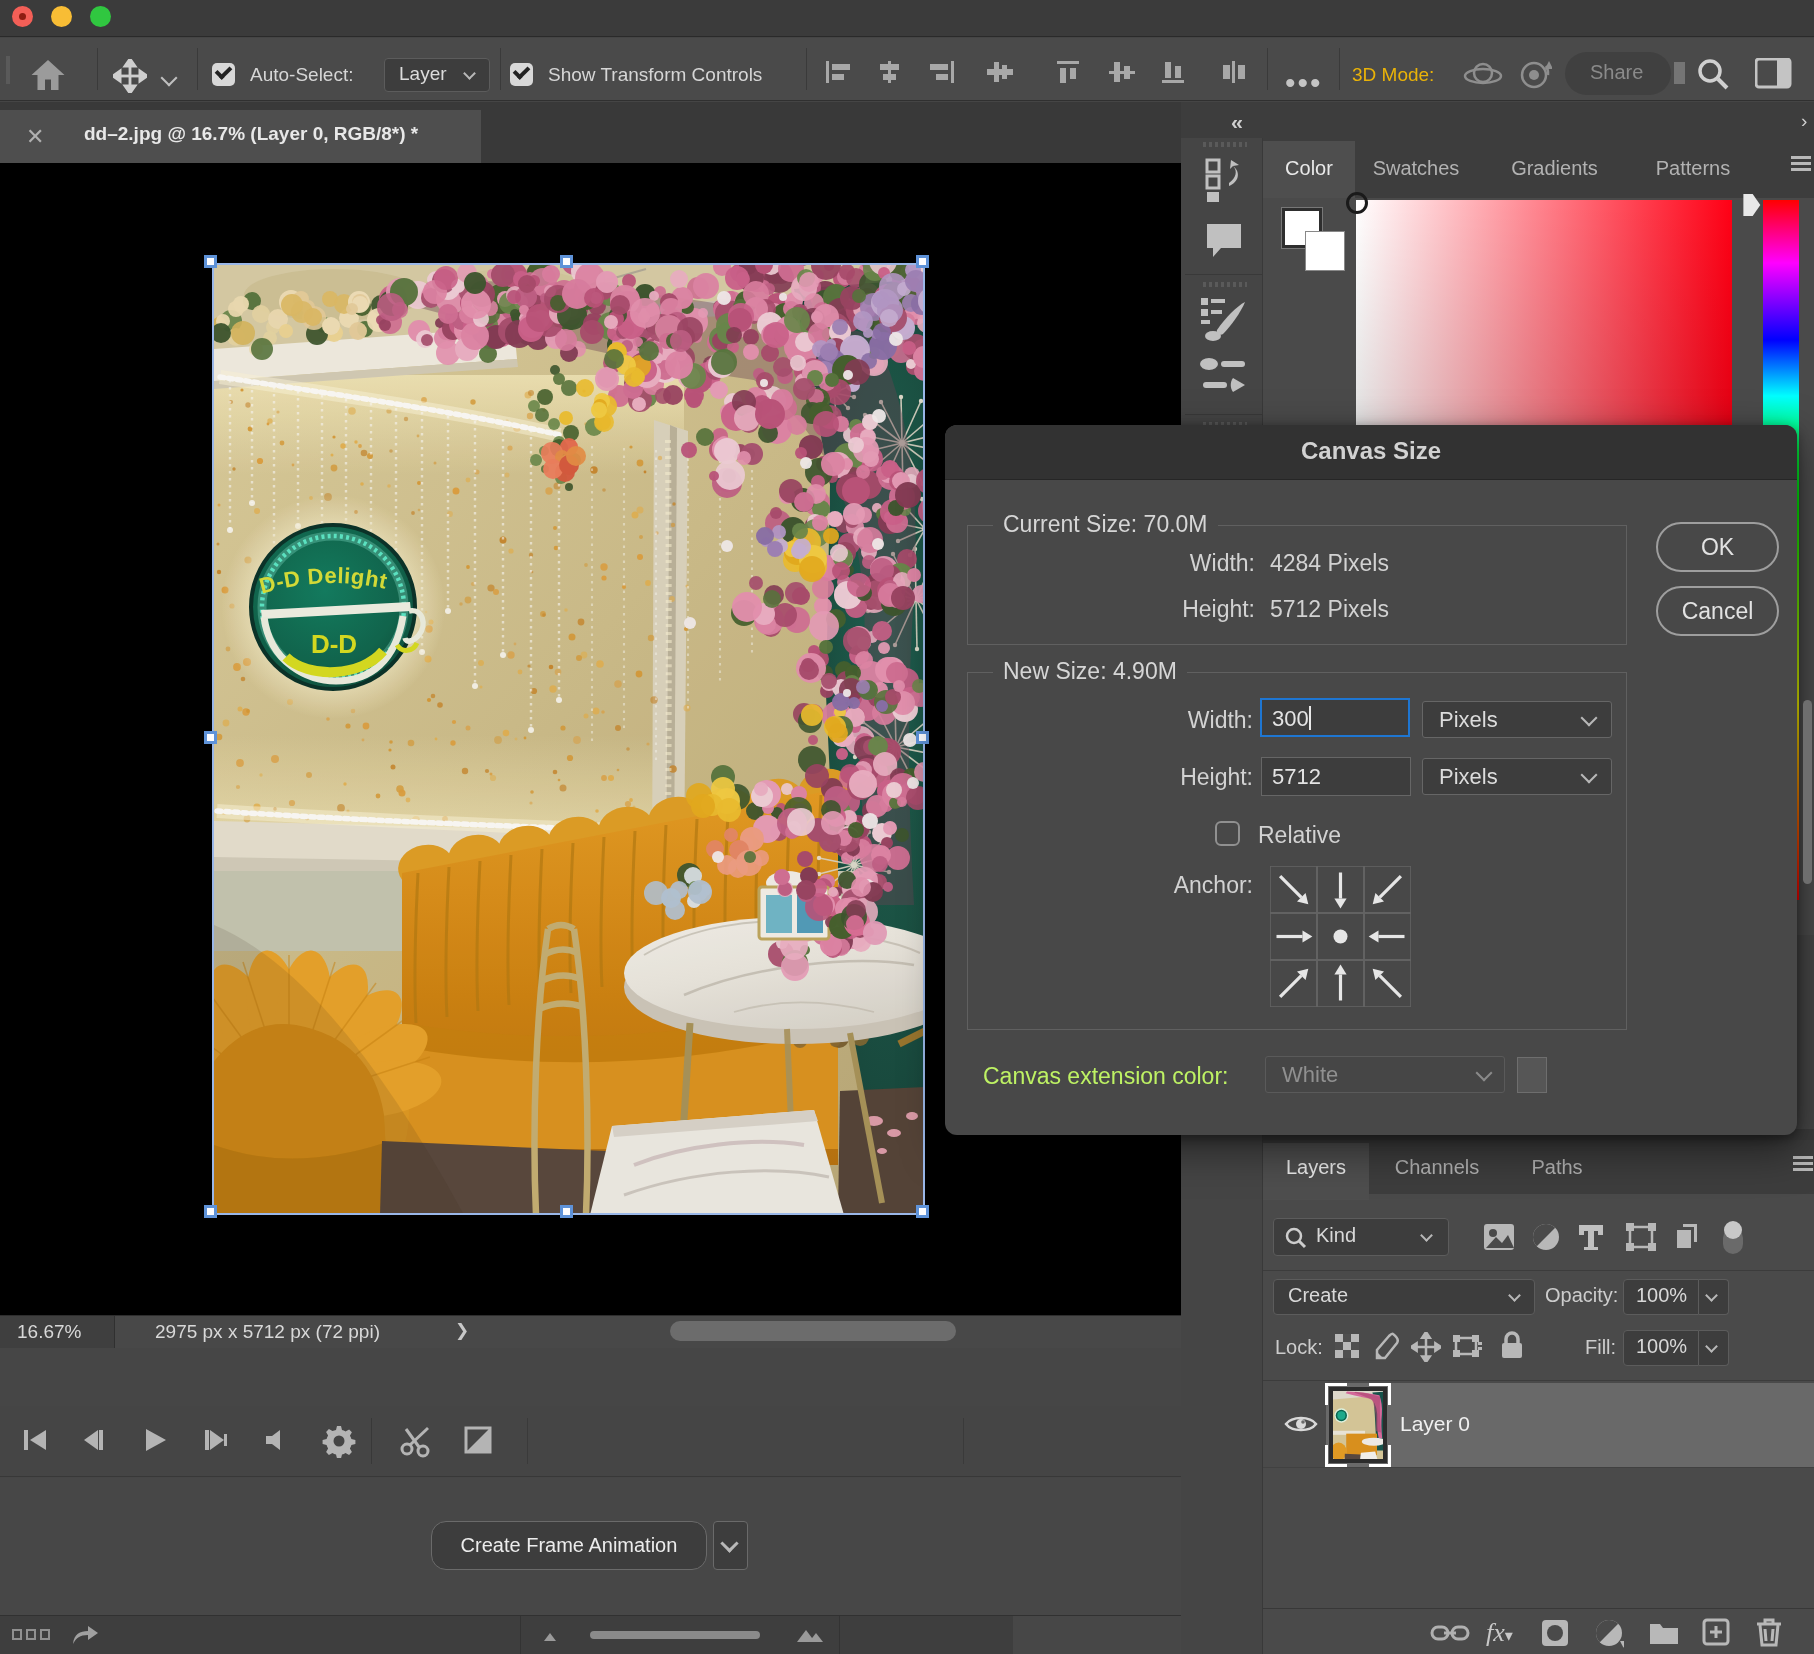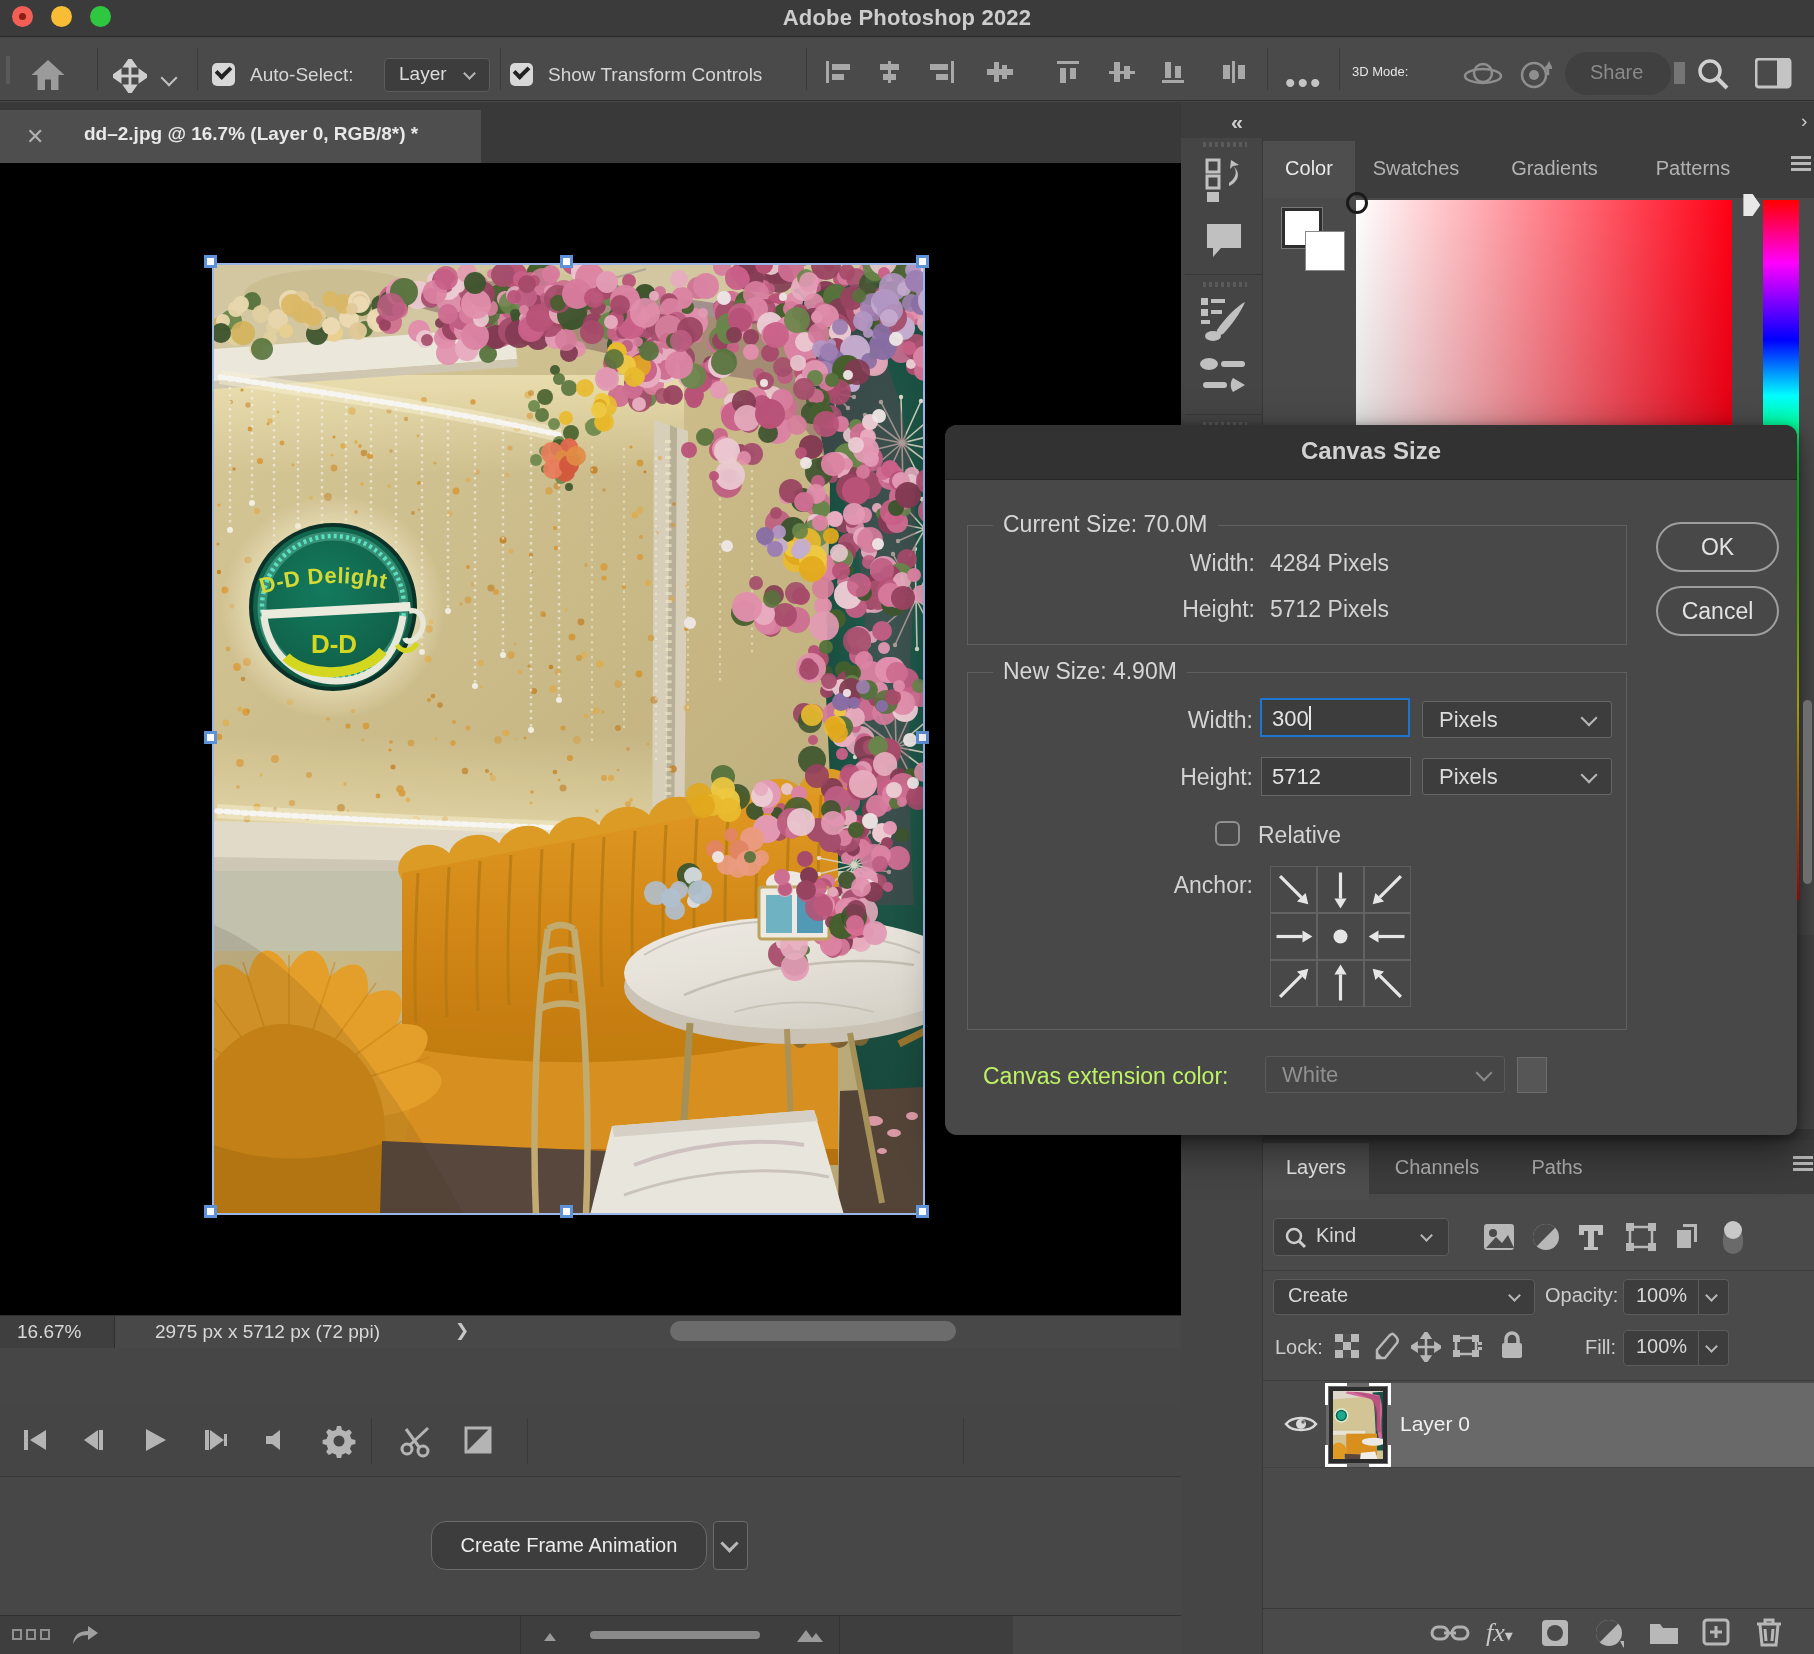--- a/index.html
+++ b/index.html
@@ -72,21 +72,20 @@
 .dselect{position:absolute;width:190px;height:37px;background:#3d3d3d;border:1px solid #666;border-radius:3px;color:#dcdcdc;font-size:22px;line-height:35px;padding-left:16px;}
 .chevron{position:absolute;width:12px;height:12px;border-right:2.5px solid #b8b8b8;border-bottom:2.5px solid #b8b8b8;transform:rotate(45deg);}
 </style></head>
 <body>
 <div id="app">
 <div id="titlebar" class="abs">
 <div class="tl" style="left:12px;background:#f35f57;"></div>
 <div class="tl" style="left:51px;background:#f8bd35;"></div>
 <div class="tl" style="left:90px;background:#30c740;"></div>
 <div style="position:absolute;left:19px;top:13px;width:7px;height:7px;border-radius:50%;background:#8e1d12;"></div>
-<div id="title">Adobe Photoshop 2022</div>
 </div>
     <div id="opts" class="abs">
 <div style="position:absolute;left:6px;top:18px;width:3px;height:28px;border-left:2px solid #5a5a5a;border-right:2px solid #5a5a5a;"></div>
 <svg class="abs" style="left:30px;top:20px;" width="36" height="34" viewBox="0 0 24 22">
         <path d="M12,1 L23,11 L19,11 L19,21 L14,21 L14,14 L10,14 L10,21 L5,21 L5,11 L1,11 Z" fill="#9b9b9b"></path>
       </svg>
 <div class="vdiv" style="left:97px;"></div>
 <svg class="abs" style="left:113px;top:21px;" width="34" height="34" viewBox="0 0 24 24">
         <g stroke="#cfcfcf" stroke-width="2" fill="#cfcfcf">
           <line x1="12" y1="2" x2="12" y2="22"></line>
@@ -149,21 +148,21 @@
       <svg class="abs" style="left:1220px;top:60px;" width="30" height="24" viewBox="0 0 30 24">
         <rect x="12" y="1" width="3" height="22" fill="#a8a8a8"></rect>
         <rect x="3" y="5" width="7" height="14" fill="#a8a8a8"></rect>
         <rect x="18" y="5" width="7" height="14" fill="#a8a8a8"></rect>
       </svg>
     </div>
     <div class="abs" style="left:0;top:0;">
 <div class="vdiv" style="left:1267px;top:48px;"></div>
 <div class="abs" style="left:1285px;top:66px;width:46px;height:8px;color:#c4c4c4;font-size:30px;letter-spacing:2px;">•••</div>
 <div class="vdiv" style="left:1339px;top:48px;"></div>
-<div class="abs" style="left:1352px;top:64px;font-size:13px;color:#e5e5e5;white-space:nowrap;">3D Mode:</div>
+<div class="abs" style="left:1352px;top:64px;font-size:19px;color:#eab308;white-space:nowrap;">3D Mode:</div>
 <svg class="abs" style="left:1462px;top:60px;" width="42" height="30" viewBox="0 0 42 30">
         <g stroke="#8e8e8e" stroke-width="2.5" fill="none">
           <circle cx="21" cy="13" r="9"></circle>
           <ellipse cx="21" cy="16" rx="18" ry="7"></ellipse>
         </g>
       </svg>
 <svg class="abs" style="left:1516px;top:58px;" width="36" height="34" viewBox="0 0 36 34">
         <g stroke="#8e8e8e" stroke-width="2.5" fill="none">
           <circle cx="18" cy="17" r="12"></circle>
           <circle cx="18" cy="17" r="5" fill="#8e8e8e" stroke="none"></circle>

